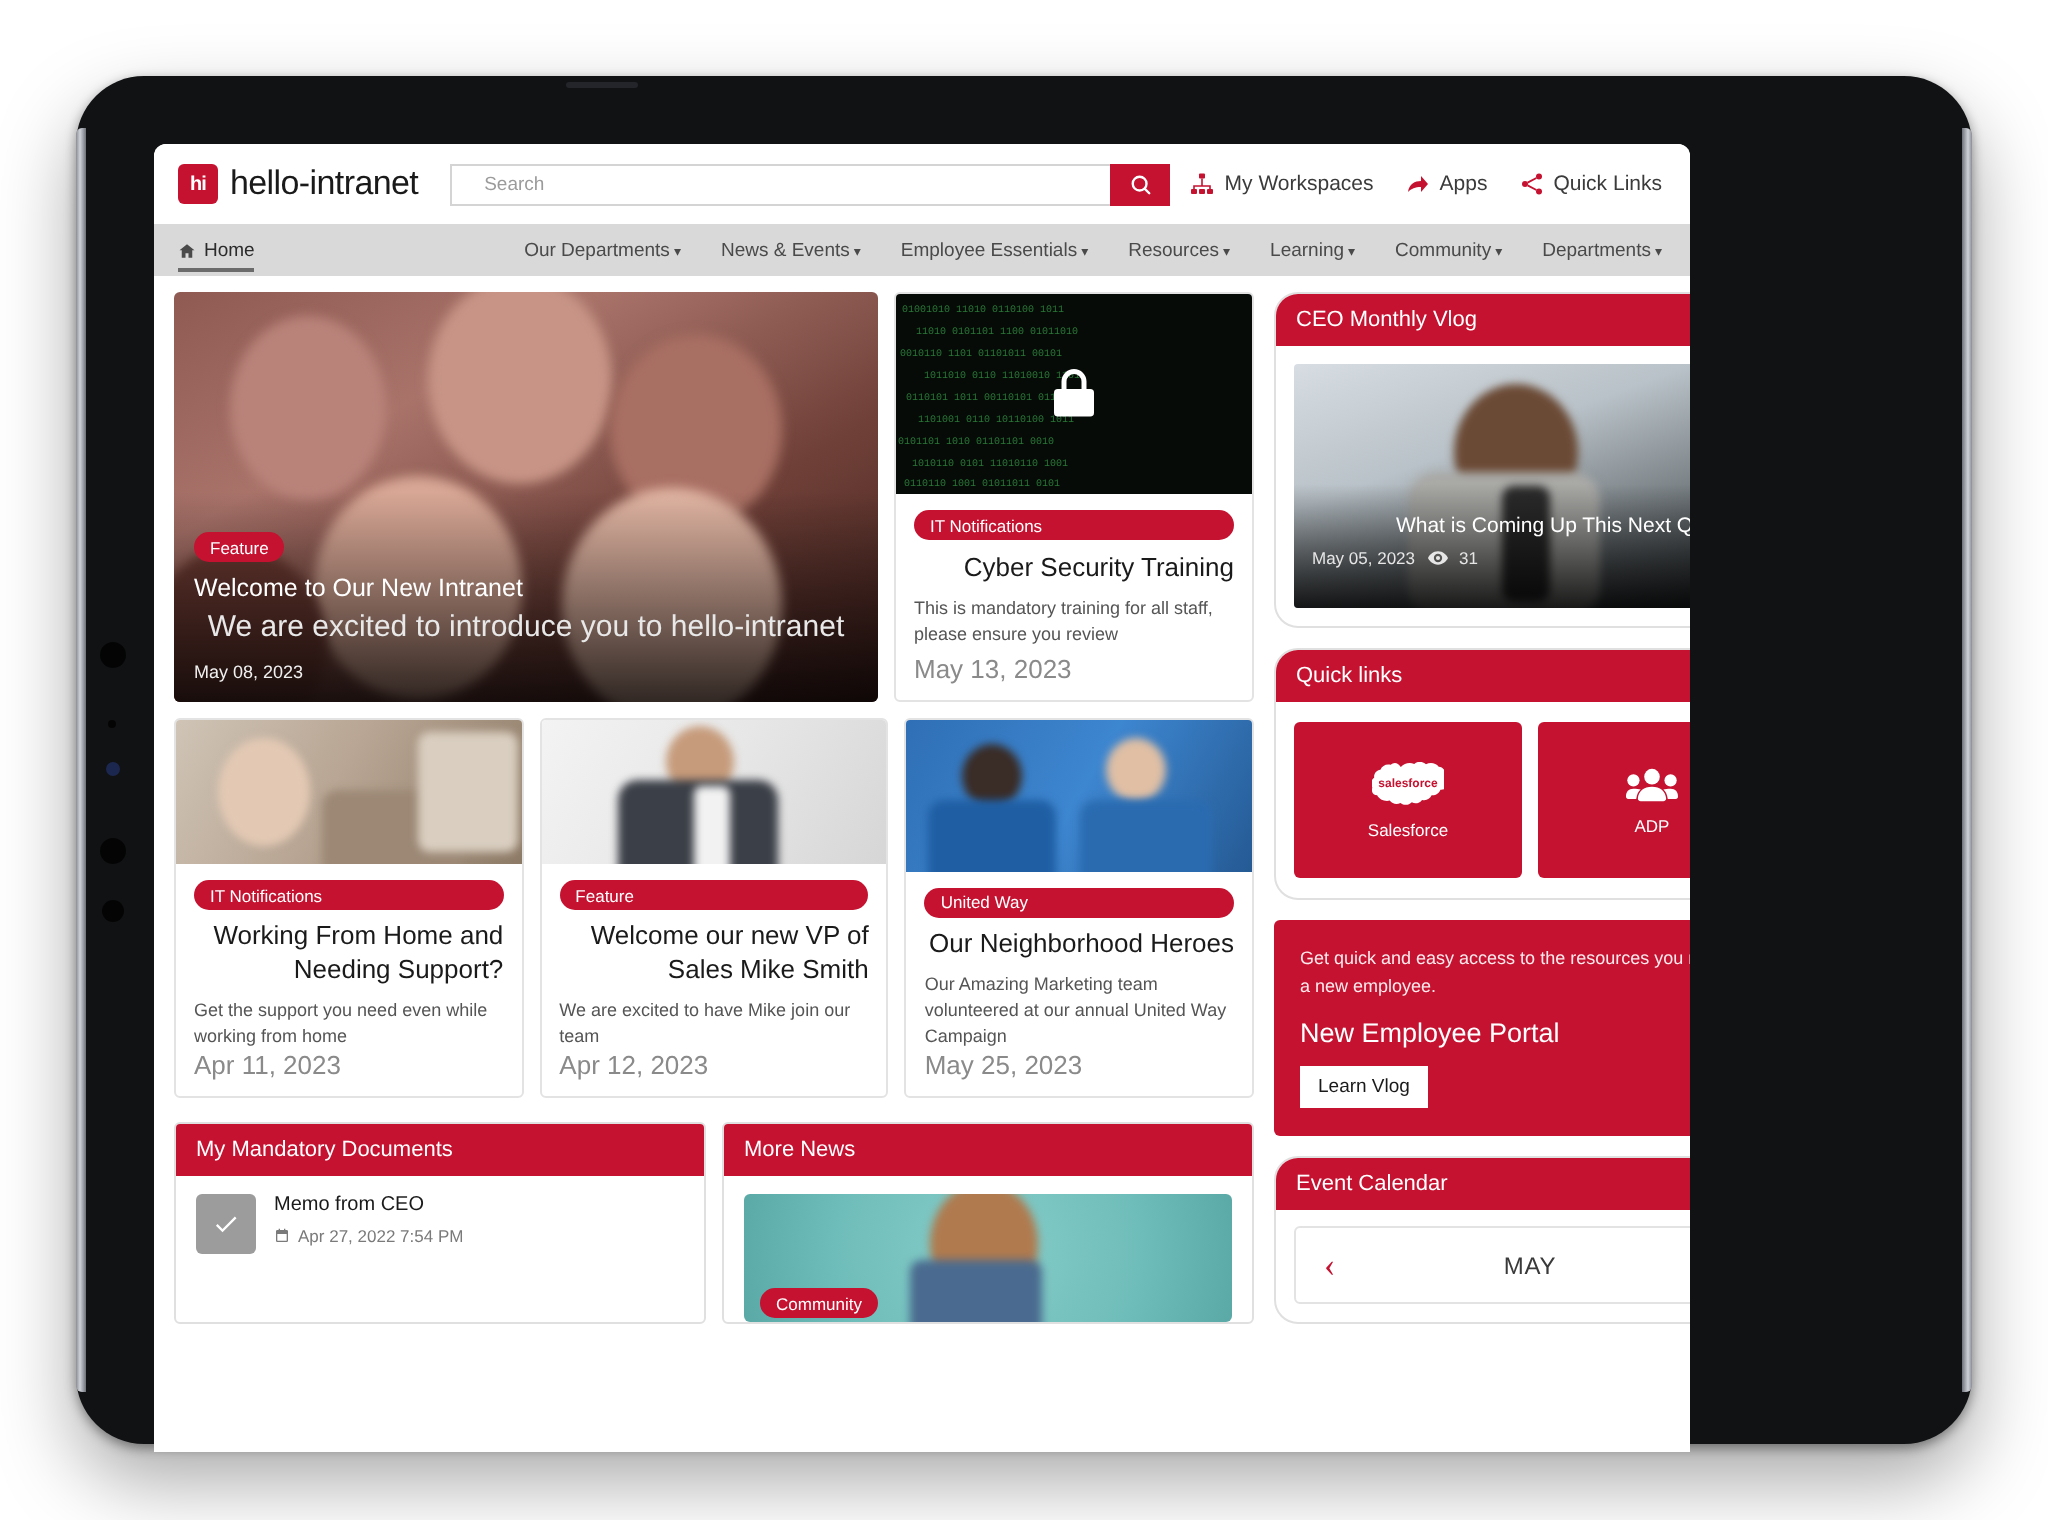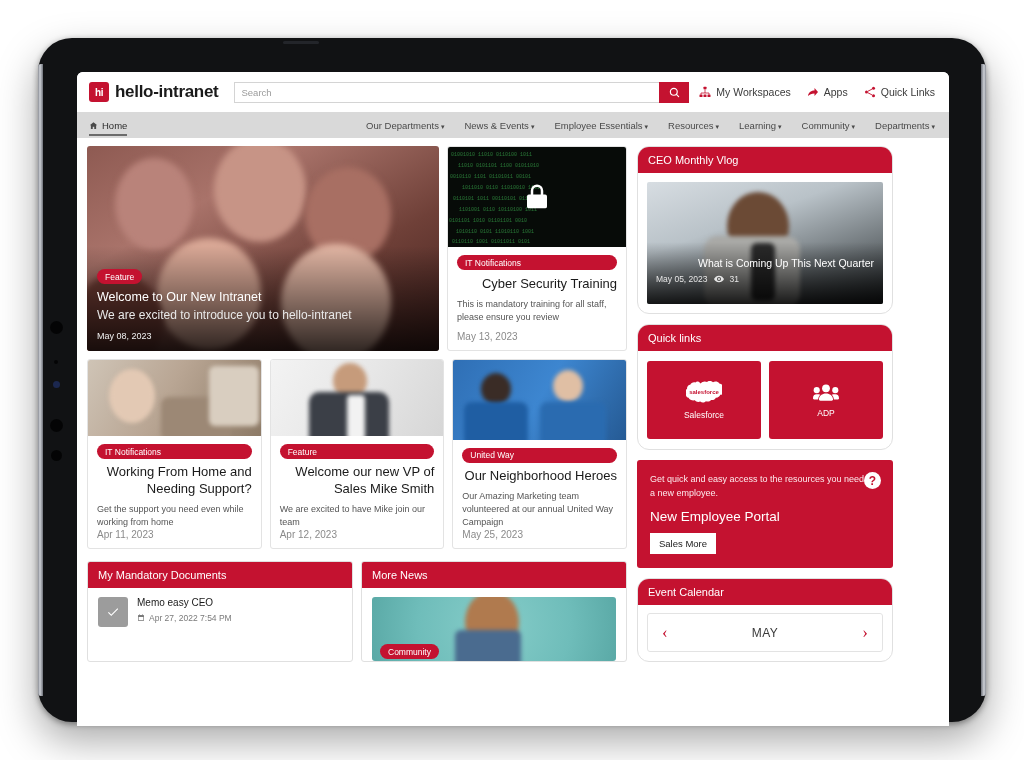--- a/index.html
+++ b/index.html
@@ -44,21 +44,21 @@
   #cam-5 { left: 13px; top: 412px; width: 11px; height: 11px; }
   #top-speaker {
     position: absolute; left: 245px; top: 3px;
     width: 36px; height: 3px; background:#23252a; border-radius: 2px;
   }
 
   
   #screen {
     position: absolute;
     left: 39px; top: 34px;
-    width: 872px; height: 654px;
+    width: 768px; height: 654px;
     background: #ffffff;
     border-radius: 6px 6px 0 0;
     overflow: hidden;
   }
 
   
   #topbar {
     height: 40px;
     display: flex; align-items: center;
     padding: 0 14px 0 12px;
@@ -66,26 +66,26 @@
     gap: 10px;
   }
   #brand { display: flex; align-items: center; gap: 6px; flex-shrink: 0; }
   #brand-mark {
     width: 20px; height: 20px; border-radius: 3px;
     background: #C41230;
     color: #fff; font-size: 10px; font-weight: bold;
     display: flex; align-items: center; justify-content: center;
     letter-spacing: -.4px;
   }
-  #brand-name { font-size: 17px; color: #1a1a1a; letter-spacing: -.3px; font-weight: bold; }
+  #brand-name { font-size: 17px; color: #1a1a1a; letter-spacing: -.3px; }
 
   #search-wrap { display: flex; flex: 1; max-width: 462px; height: 21px; margin-left: 6px; }
   #search-input {
     flex: 1; border: 1px solid #d4d4d4; border-right: none;
-    font-size: 9.5px; padding: 0 6px; color: #333;
+    font-size: 9.5px; padding: 0 16px; color: #333;
     font-family: "Liberation Sans", sans-serif; outline: none;
   }
   #search-input::placeholder { color: #9b9b9b; }
   #search-button {
     width: 30px; background: #C41230; border: none; cursor: pointer;
     display:flex; align-items:center; justify-content:center;
   }
   #search-button svg { width: 11px; height: 11px; }
 
   #top-actions { display: flex; align-items: center; gap: 16px; margin-left: auto; }
@@ -137,42 +137,42 @@
   #hero-overlay {
     position:absolute; left:0; right:0; bottom:0; height:105px;
     background: linear-gradient(to top, rgba(0,0,0,.78), rgba(0,0,0,0));
   }
   #hero-text { position:absolute; left:10px; bottom:10px; right:10px; }
   .tag {
     display:inline-block; background:#C41230; color:#fff;
     font-size: 8.5px; padding: 2.5px 8px; border-radius: 10px; margin-bottom:6px;
   }
   #hero-title { color:#fff; font-size:12.5px; margin-bottom:4px; }
-  #hero-sub { color:#e8e8e8; font-size:12px; margin-bottom:9px; }
+  #hero-sub { color:#e8e8e8; font-size:15px; margin-bottom:9px;text-align:center; }
   #hero-date { color:#f0f0f0; font-size:9px; }
 
   
   #cyber-card {
     width: 180px; height: 205px; background:#fff;
     border:1px solid #e3e3e3; border-radius:3px; overflow:hidden;
     display:flex; flex-direction:column; cursor: pointer;
   }
   #cyber-img {
     height: 100px; position:relative; overflow:hidden;
     background: #070b08;
   }
   .matrix-line { position:absolute; font-family:"Liberation Mono", monospace; font-size:5px; color:#2f8b3f; white-space:nowrap; opacity:.85; }
   #cyber-lock {
     position:absolute; left:50%; top:50%; transform:translate(-50%,-50%);
     width:30px; height:30px; fill:#ffffff;
   }
   #cyber-body { padding: 8px 9px 0 9px; flex:1; display:flex; flex-direction:column; }
   .card-title { font-size:13px; color:#1a1a1a; margin-bottom:5px; line-height:1.3;text-align:right; }
   .card-desc { font-size:9px; color:#555; line-height:1.45; }
-  .card-date { font-size:10px; color:#8a8a8a; margin-top:auto; padding-bottom:8px; }
+  .card-date { font-size:13px; color:#8a8a8a; margin-top:auto; padding-bottom:8px; }
 
   
   #news-row { display:flex; gap:8px; margin-top:8px; }
   .news-card {
     width:176px; background:#fff; border:1px solid #e3e3e3; border-radius:3px;
     overflow:hidden; display:flex; flex-direction:column; height:190px; cursor:pointer;
   }
   .news-img { height:81px; position:relative; overflow:hidden; }
   .news-body { padding:8px 9px 0 9px; flex:1; display:flex; flex-direction:column; }
   .news-body .tag { margin-bottom:5px; }
@@ -451,21 +451,21 @@
         <div id="bottom-row">
           <div class="panel" id="panel-docs">
             <div class="panel-head">My Mandatory Documents</div>
             <div id="docs-body">
               <div id="doc-check">
                 <svg viewBox="0 0 24 24">
                   <path d="M9 16.2 4.8 12l-1.4 1.4L9 19 21 7l-1.4-1.4z"></path>
                 </svg>
               </div>
               <div>
-                <div id="doc-title">Memo easy CEO</div>
+                <div id="doc-title">Memo from CEO</div>
                 <div id="doc-meta">
                   <svg viewBox="0 0 24 24">
                     <path d="M7 1v2H5a2 2 0 0 0-2 2v14a2 2 0 0 0 2 2h14a2 2 0 0 0 2-2V5a2 2 0 0 0-2-2h-2V1h-2v2H9V1zm12 8v10H5V9z"></path>
                   </svg>
                   <span>Apr 27, 2022 7:54 PM</span>
                 </div>
               </div>
             </div>
           </div>
 
@@ -526,21 +526,21 @@
               </svg>
               <div class="ql-label">ADP</div>
             </div>
           </div>
         </div>
 
         <div id="portal-card">
           <div id="portal-help">?</div>
           <div id="portal-desc">Get quick and easy access to the resources you need as a new employee.</div>
           <div id="portal-title">New Employee Portal</div>
-          <button id="portal-btn">Sales More</button>
+          <button id="portal-btn">Learn Vlog</button>
         </div>
 
         <div class="panel side-panel">
           <div class="panel-head">Event Calendar</div>
           <div id="cal-body">
             <div id="cal-inner">
               <div class="cal-arrow">‹</div>
               <div id="cal-month">MAY</div>
               <div class="cal-arrow">›</div>
             </div>

